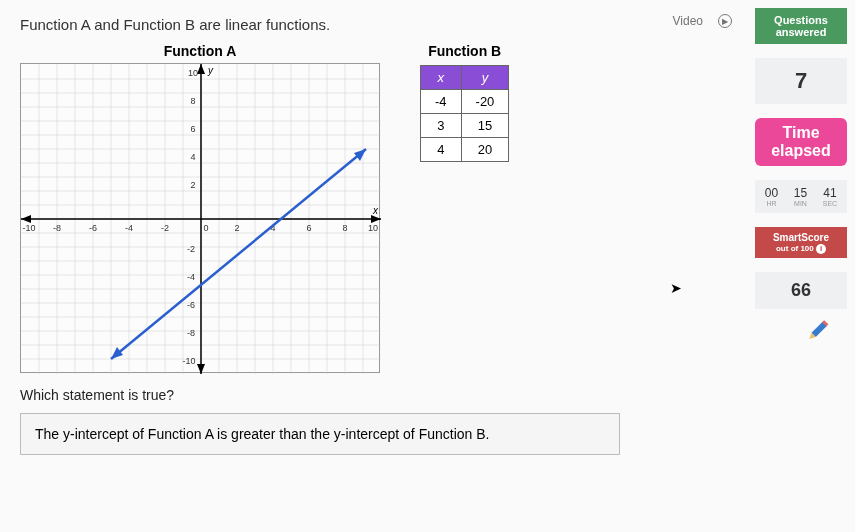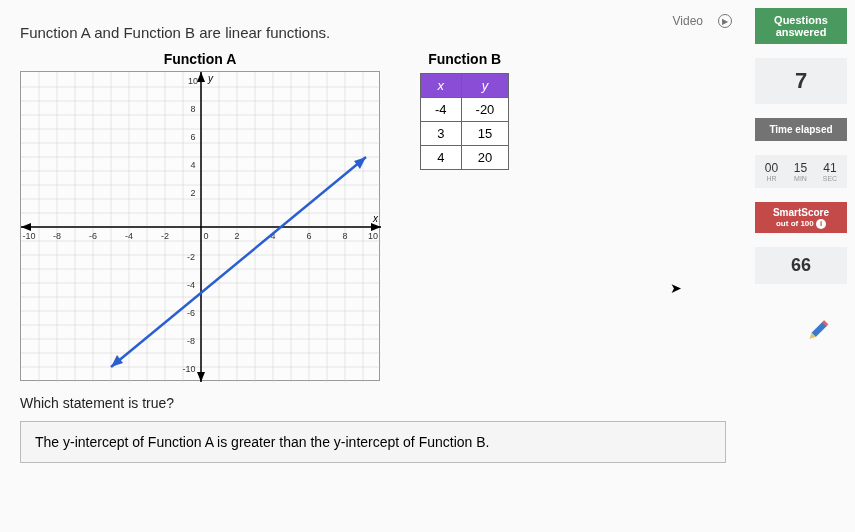--- a/index.html
+++ b/index.html
@@ -1,36 +1,36 @@
 <!DOCTYPE html>
 <html><head>
 <meta charset="utf-8">
 <style>
 * { box-sizing: border-box; margin: 0; padding: 0; }
 body { font-family: Arial, sans-serif; background: #fafafa; width: 855px; height: 532px; position: relative; overflow: hidden; }
-.main { padding: 24px 20px; width: 740px; }
+.main { padding: 16px 20px; width: 740px; }
 .prompt { font-size: 15px; color: #333; margin-bottom: 10px; }
 .content-row { display: flex; gap: 40px; align-items: flex-start; }
 .fn-a { text-align: center; }
 .fn-a-title { font-weight: bold; font-size: 14px; margin-bottom: 4px; }
 .graph { width: 360px; height: 310px; border: 1px solid #999; position: relative; background: #fcfcfc; }
 .grid-svg { position: absolute; top: 0; left: 0; }
 .fn-b { margin-top: 0; }
 .fn-b-title { font-weight: bold; font-size: 14px; margin-bottom: 6px; text-align: center; }
 .tbl { border-collapse: collapse; font-size: 13px; }
 .tbl th { background: #8a4dd6; color: #fff; border: 1px solid #666; padding: 4px 14px; font-weight: normal; font-style: italic; }
 .tbl td { border: 1px solid #666; padding: 4px 14px; text-align: center; background: #fff; }
 .question { font-size: 14px; color: #222; margin: 14px 0 10px; }
-.answer-box { border: 1px solid #bbb; background: #f5f5f5; padding: 12px 14px; font-size: 14px; width: 706px; cursor: pointer; }
+.answer-box { border: 1px solid #bbb; background: #f5f5f5; padding: 12px 14px; font-size: 14px; width: 600px; cursor: pointer; }
 .video { position: absolute; top: 14px; right: 123px; font-size: 12px; color: #737373; display: flex; align-items: center; gap: 15px; }
 .video-icon { width: 14px; height: 14px; border: 1px solid #777; border-radius: 50%; display: flex; align-items: center; justify-content: center; font-size: 8px; }
 .side { position: absolute; top: 8px; right: 8px; width: 92px; display: flex; flex-direction: column; gap: 14px; }
 .side-head { background: #4a9a5f; color: #fff; font-size: 11px; text-align: center; padding: 6px 2px; font-weight: bold; }
 .side-val { background: #eef0f2; text-align: center; font-size: 22px; font-weight: bold; padding: 10px 0; color: #333; }
-.side-head2 { background: #737373; color: #fff; font-size: 10px; text-align: center; padding: 6px 2px; font-weight: bold; }
+.side-head2 { background: #ec4899; color: #fff; font-size: 16px; text-align: center; padding: 6px 2px; font-weight: bold; border-radius: 6px; }
 .timer { background: #eef0f2; padding: 6px 2px; display: flex; justify-content: space-around; }
 .timer-col { text-align: center; }
 .timer-v { font-size: 12px; color: #333; }
 .timer-l { font-size: 7px; color: #999; }
 .side-head3 { background: #c44a4a; color: #fff; font-size: 10px; text-align: center; padding: 4px 2px; font-weight: bold; line-height: 1.3; }
 .side-head3 .sub { font-size: 8px; font-weight: bold; }
 .info-icon { display: inline-block; width: 10px; height: 10px; background: #fff; color: #c44a4a; border-radius: 50%; font-size: 8px; line-height: 10px; text-align: center; }
 .score { background: #eef0f2; text-align: center; font-size: 18px; font-weight: bold; padding: 8px 0; color: #333; }
 .pencil { position: absolute; bottom: 180px; right: 22px; transform: rotate(45deg); cursor: pointer; }
 .cursor-arrow { position: absolute; top: 280px; left: 670px; font-size: 14px; color: #000; pointer-events: none; }

